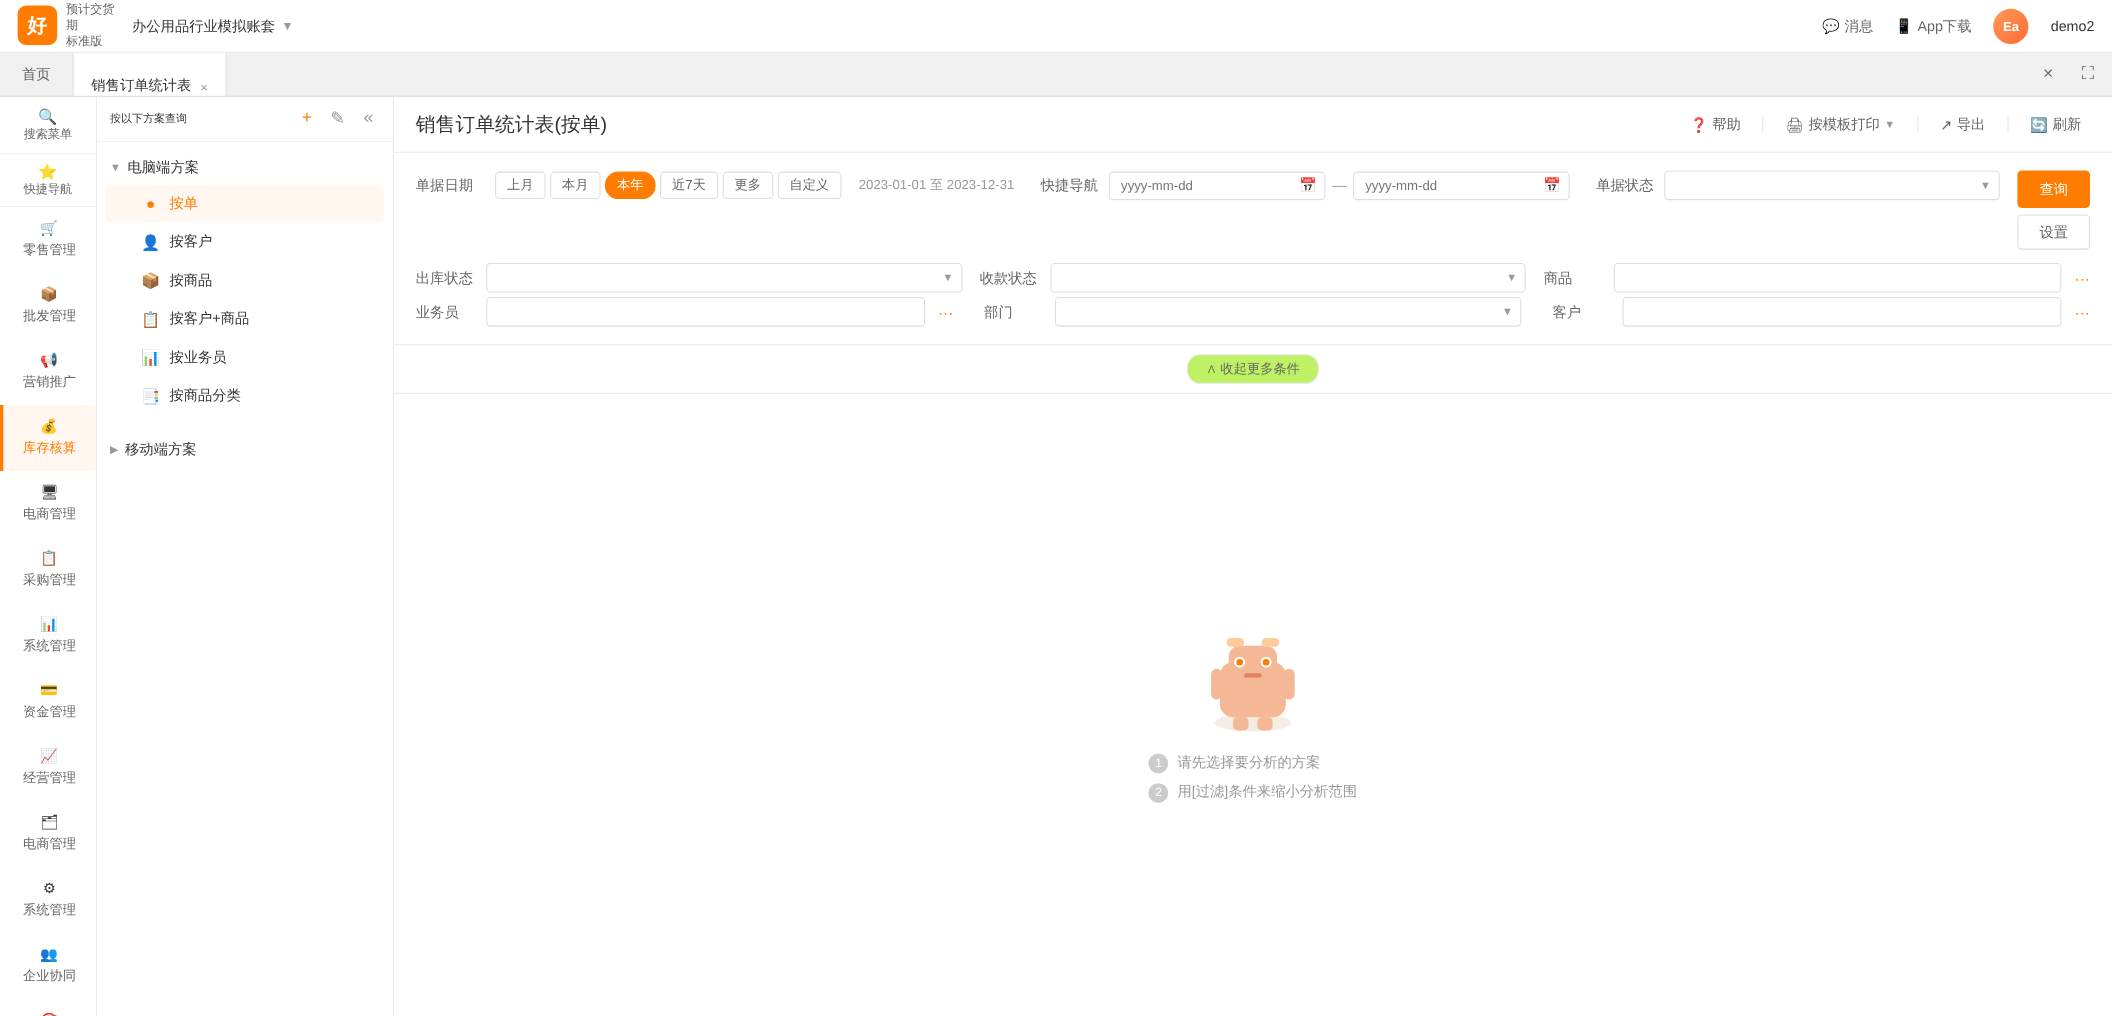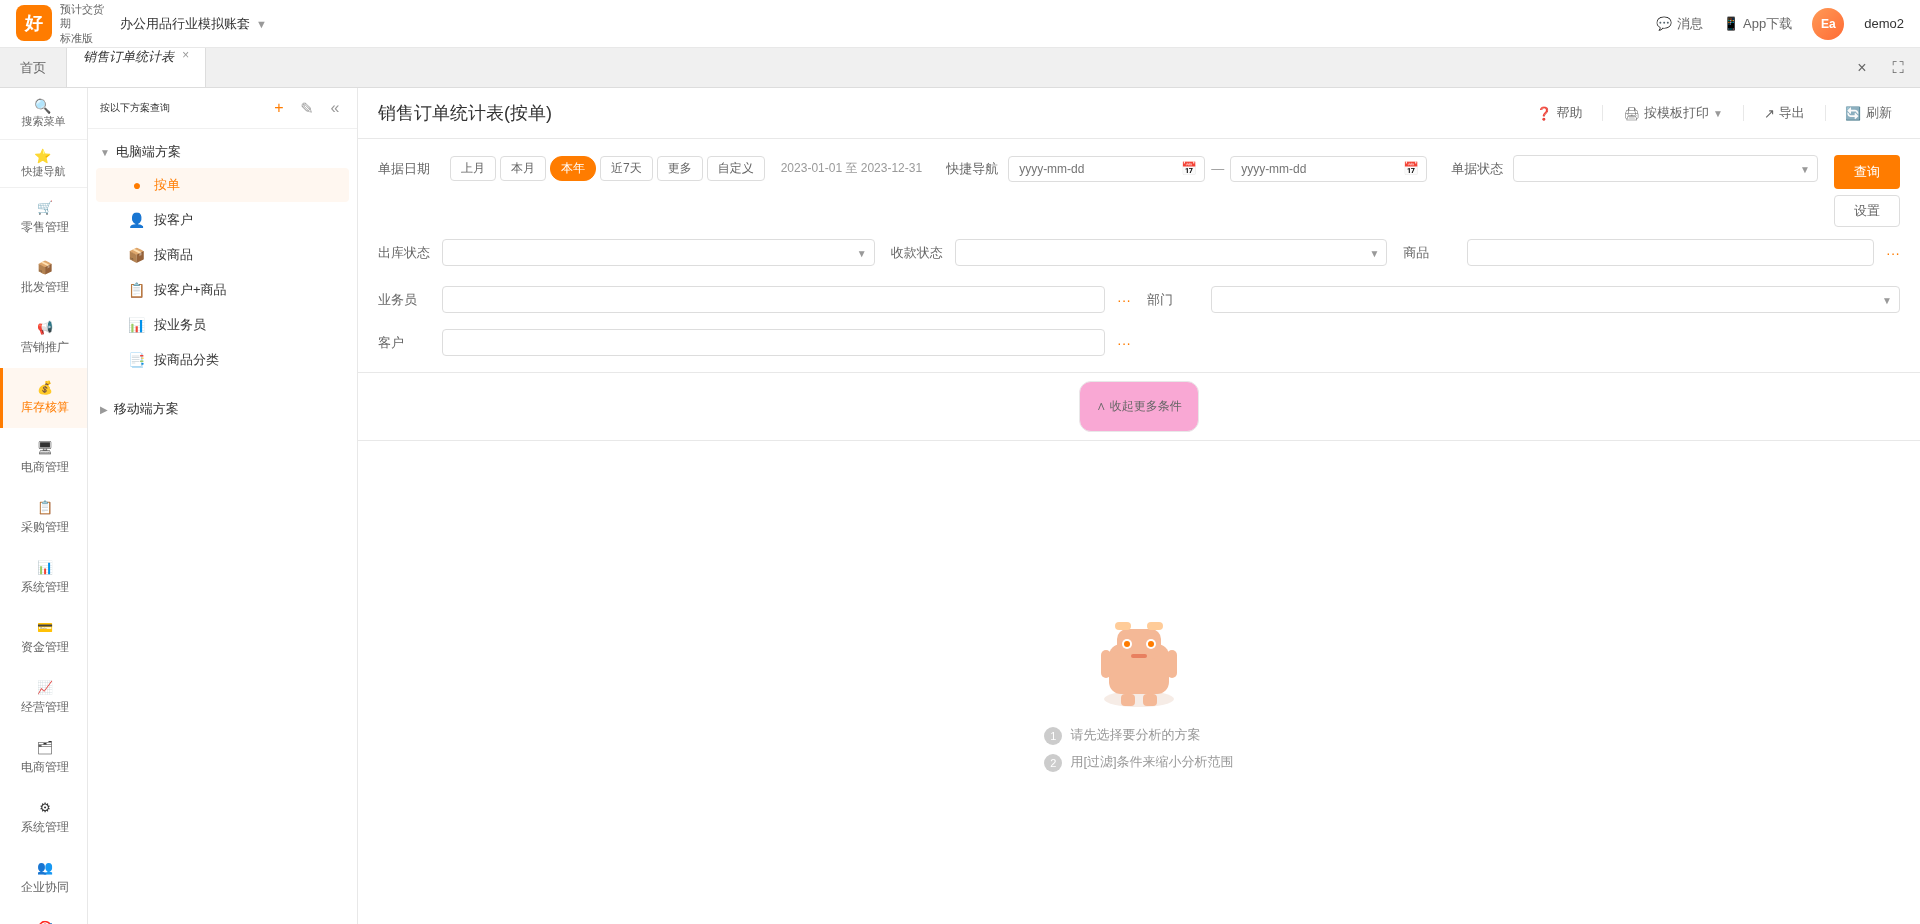--- a/index.html
+++ b/index.html
@@ -13,21 +13,21 @@
     .top-bar-title { flex: 1; display: flex; align-items: center; gap: 6px; color: #333; font-size: 13px; }
     .top-bar-title .dropdown-arrow { color: #999; font-size: 11px; }
     .top-bar-right { display: flex; align-items: center; gap: 20px; }
     .top-bar-btn { display: flex; align-items: center; gap: 4px; color: #666; font-size: 13px; cursor: pointer; }
     .user-avatar { width: 32px; height: 32px; border-radius: 50%; background: linear-gradient(135deg, #ff9a56, #ff6b35); display: flex; align-items: center; justify-content: center; color: white; font-size: 12px; font-weight: bold; }
     .user-name { color: #333; font-size: 13px; }
 
     
     .tab-bar { height: 40px; background: #f0f0f0; display: flex; align-items: center; padding: 0; flex-shrink: 0; border-bottom: 1px solid #ddd; }
     .tab-home { padding: 0 20px; height: 100%; display: flex; align-items: center; color: #666; font-size: 13px; cursor: pointer; border-right: 1px solid #ddd; }
-    .tab-active { background: #fff; padding: 0 16px; height: 100%; display: flex; align-items: flex-start; gap: 8px; color: #333; font-size: 13px; border-right: 1px solid #ddd; font-style: italic; }
+    .tab-active { background: #fff; padding: 0 16px; height: 100%; display: flex; align-items: flex-end; gap: 8px; color: #333; font-size: 13px; border-right: 1px solid #ddd; }
     .tab-close { color: #999; cursor: pointer; font-size: 12px; }
     .tab-bar-right { margin-left: auto; display: flex; align-items: center; padding-right: 8px; gap: 8px; }
     .tab-bar-icon { width: 28px; height: 28px; display: flex; align-items: center; justify-content: center; color: #666; cursor: pointer; font-size: 16px; }
 
     
     .main-layout { display: flex; flex: 1; overflow: hidden; }
 
     
     .sidebar { width: 88px; background: #fff; border-right: 1px solid #e8e8e8; display: flex; flex-direction: column; overflow-y: auto; flex-shrink: 0; }
     .sidebar-search { padding: 10px 0; text-align: center; border-bottom: 1px solid #f0f0f0; }
@@ -81,21 +81,21 @@
     .date-input { border: 1px solid #ddd; border-radius: 4px; padding: 5px 30px 5px 10px; font-size: 12px; color: #999; background: #fff; min-width: 140px; }
     .filter-dots { color: #ff7c00; cursor: pointer; font-size: 14px; margin-left: 4px; }
 
     
     .query-btn-group { display: flex; flex-direction: column; gap: 6px; margin-left: 16px; flex-shrink: 0; }
     .btn-query { background: #ff7c00; color: #fff; border: none; border-radius: 4px; padding: 8px 20px; font-size: 13px; cursor: pointer; font-weight: 500; }
     .btn-settings { background: #fff; color: #666; border: 1px solid #ddd; border-radius: 4px; padding: 6px 16px; font-size: 13px; cursor: pointer; }
 
     
     .collapse-bar { background: #fff; padding: 8px; text-align: center; border-bottom: 1px solid #e8e8e8; flex-shrink: 0; }
-    .collapse-btn { color: #666; font-size: 12px; cursor: pointer; display: inline-flex; align-items: center; gap: 4px; padding: 16px 16px; border: 1px solid #e8e8e8; border-radius: 12px; background: #f9a8d4; }
+    .collapse-btn { color: #666; font-size: 12px; cursor: pointer; display: inline-flex; align-items: center; gap: 4px; padding: 4px 16px; border: 1px solid #e8e8e8; border-radius: 12px; background: #bef264; }
 
     
     .empty-state { flex: 1; display: flex; flex-direction: column; align-items: center; justify-content: center; background: #fff; gap: 12px; }
     .empty-icon { width: 120px; height: 120px; }
     .empty-tips { display: flex; flex-direction: column; gap: 8px; }
     .empty-tip { display: flex; align-items: flex-start; gap: 8px; font-size: 13px; color: #999; }
     .tip-num { width: 18px; height: 18px; border-radius: 50%; background: #ccc; color: #fff; font-size: 11px; display: flex; align-items: center; justify-content: center; flex-shrink: 0; margin-top: 1px; }
     .dash { color: #999; }
     .status-select { width: 100%; border: 1px solid #ddd; border-radius: 4px; padding: 5px 30px 5px 10px; font-size: 13px; color: #999; background: #fff; appearance: none; min-width: 180px; }
   </style>
@@ -329,21 +329,21 @@
               </div>
             </div>
           </div>
 
           <div class="query-btn-group">
             <button class="btn-query">查询</button>
             <button class="btn-settings">设置</button>
           </div>
         </div>
 
-        <div style="display:grid;grid-template-columns:1fr 1fr 1fr;gap:16px;margin-bottom:20px;">
+        <div style="display:grid;grid-template-columns:1fr 1fr 1fr;gap:16px;margin-bottom:4px;">
 
           <div style="display:flex;align-items:center;gap:8px;">
             <span class="filter-label">出库状态</span>
             <div style="position:relative;flex:1;">
               <select style="width:100%;border:1px solid #ddd;border-radius:4px;padding:5px 30px 5px 10px;font-size:13px;color:#999;background:#fff;appearance:none;">
                 <option value=""></option>
               </select>
               <span style="position:absolute;right:8px;top:50%;transform:translateY(-50%);color:#999;font-size:10px;pointer-events:none;">▼</span>
             </div>
           </div>
@@ -358,21 +358,21 @@
             </div>
           </div>
 
           <div style="display:flex;align-items:center;gap:8px;">
             <span class="filter-label">商品</span>
             <input type="text" style="flex: 1 1 0%; border: 1px solid rgb(221, 221, 221); border-radius: 4px; padding: 5px 10px; font-size: 13px; color: rgb(51, 51, 51); background: rgb(255, 255, 255);">
             <span class="filter-dots">···</span>
           </div>
         </div>
 
-        <div style="display:grid;grid-template-columns:1fr 1fr;gap:16px;">
+        <div style="display:grid;grid-template-columns:1fr 1fr 1fr;gap:28px;">
 
           <div style="display:flex;align-items:center;gap:8px;">
             <span class="filter-label">业务员</span>
             <input type="text" style="flex: 1 1 0%; border: 1px solid rgb(221, 221, 221); border-radius: 4px; padding: 5px 10px; font-size: 13px; color: rgb(51, 51, 51); background: rgb(255, 255, 255);">
             <span class="filter-dots">···</span>
           </div>
 
           <div style="display:flex;align-items:center;gap:8px;">
             <span class="filter-label">部门</span>
             <div style="position:relative;flex:1;">

